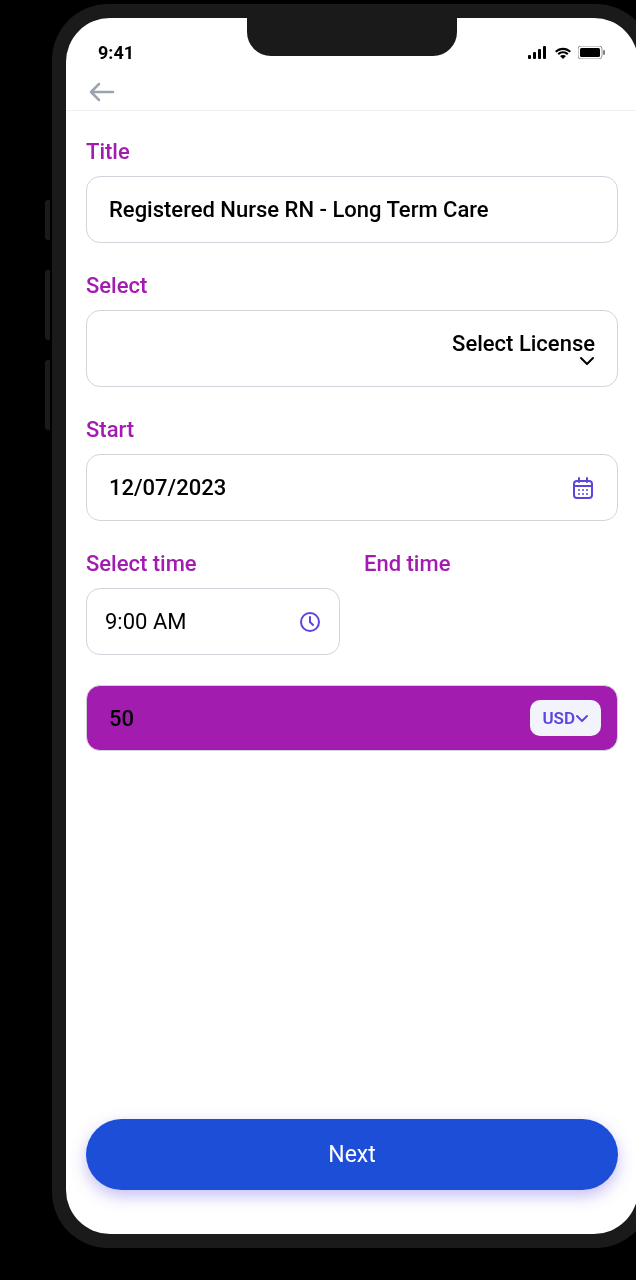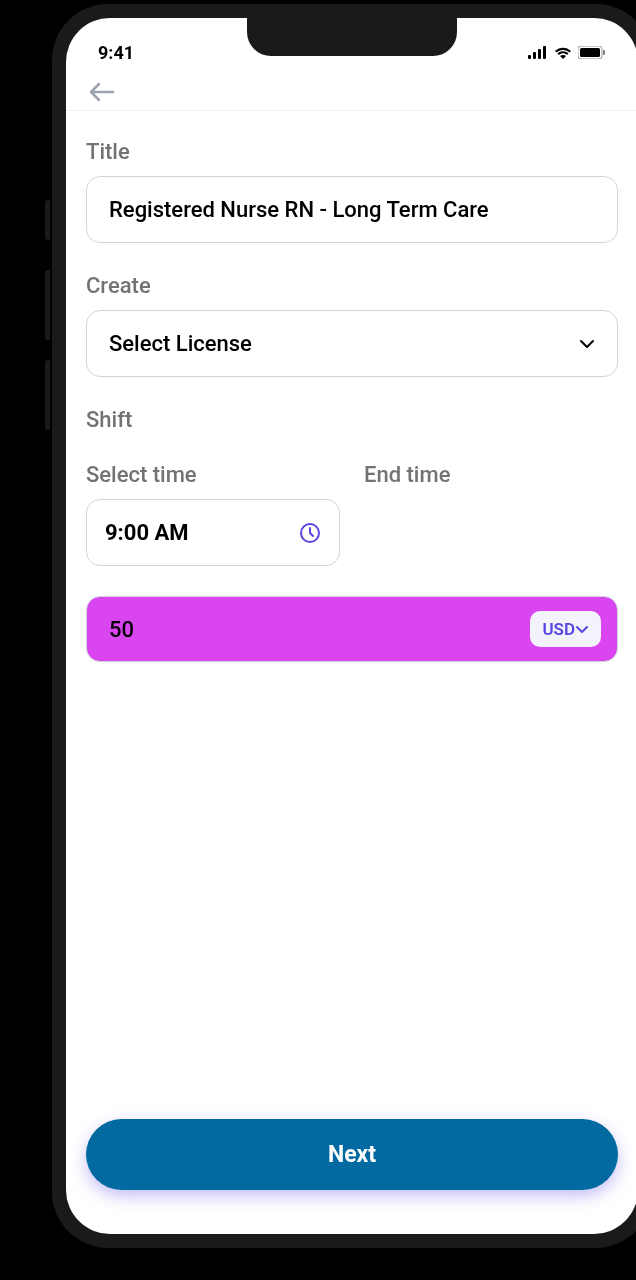--- a/index.html
+++ b/index.html
@@ -160,38 +160,39 @@
 
     .field-group {
       display: flex;
       flex-direction: column;
       gap: 12px;
     }
 
     .field-label {
       font-size: 22px;
       font-weight: 500;
-      color: #737373;
+      color: #a21caf;
     }
 
     .input-box {
       border: 1px solid #d1d5db;
       border-radius: 14px;
       padding: 20px 22px;
       font-size: 22px;
       color: #000;
       background: #fff;
       display: flex;
-      align-items: center;
+      align-items: flex-end;
       justify-content: space-between;
       cursor: pointer;
     }
 
     .input-box.select {
       font-weight: 500;
+      flex-direction: column;
     }
 
     .input-value {
       color: #000;
       font-weight: 500;
     }
 
     .input-placeholder {
       color: #000;
       font-weight: 500;
@@ -210,29 +211,29 @@
       border: 1px solid #d1d5db;
       border-radius: 14px;
       padding: 20px 18px;
       font-size: 22px;
       color: #000;
       background: #fff;
       display: flex;
       align-items: center;
       justify-content: space-between;
       cursor: pointer;
-      font-weight: 700;
+      font-weight: 400;
       gap: 12px;
     }
 
     .pay-input-wrap {
       border: 1px solid #d1d5db;
       border-radius: 14px;
       padding: 14px 16px 14px 22px;
-      background: #d946ef;
+      background: #a21caf;
       display: flex;
       align-items: center;
       justify-content: space-between;
     }
 
     .pay-value {
       font-size: 22px;
       font-weight: 500;
       color: #000;
     }
@@ -251,27 +252,27 @@
       font-weight: 600;
       color: #5a45e0;
     }
 
     .footer {
       padding: 12px 20px 44px 20px;
     }
 
     .next-button {
       width: 100%;
-      background: #0369a1;
+      background: #1d4ed8;
       color: #fff;
       border: none;
       border-radius: 36px;
       padding: 22px;
       font-size: 23px;
-      font-weight: 700;
+      font-weight: 400;
       cursor: pointer;
       box-shadow: 0 6px 16px rgba(90, 69, 224, 0.35);
     }
 
     svg {
       display: block;
     }
   </style>
 </head>
 <body>
@@ -325,33 +326,50 @@
       <div class="form-content">
 
         <div class="field-group">
           <div class="field-label">Title</div>
           <div class="input-box">
             <span class="input-value">Registered Nurse RN - Long Term Care</span>
           </div>
         </div>
 
         <div class="field-group">
-          <div class="field-label">Create</div>
+          <div class="field-label">Select</div>
           <div class="input-box select">
             <span class="input-placeholder">Select License</span>
             <span>
               <svg width="16" height="10" viewBox="0 0 16 10">
                 <path d="M2 2 L8 8 L14 2" stroke="#000" stroke-width="2" fill="none" stroke-linecap="round" stroke-linejoin="round"></path>
               </svg>
             </span>
           </div>
         </div>
 
         <div class="field-group">
-          <div class="field-label">Shift</div>
+          <div class="field-label">Start</div>
+          <div class="input-box">
+            <span class="input-value">12/07/2023</span>
+            <span>
+              <svg width="24" height="24" viewBox="0 0 24 24">
+                <rect x="3" y="5" width="18" height="17" rx="3" fill="none" stroke="#5a45e0" stroke-width="2"></rect>
+                <line x1="3" y1="10" x2="21" y2="10" stroke="#5a45e0" stroke-width="2"></line>
+                <line x1="8" y1="2" x2="8" y2="6" stroke="#5a45e0" stroke-width="2" stroke-linecap="round"></line>
+                <line x1="16" y1="2" x2="16" y2="6" stroke="#5a45e0" stroke-width="2" stroke-linecap="round"></line>
+                <circle cx="8" cy="14" r="1" fill="#5a45e0"></circle>
+                <circle cx="12" cy="14" r="1" fill="#5a45e0"></circle>
+                <circle cx="16" cy="14" r="1" fill="#5a45e0"></circle>
+                <circle cx="8" cy="18" r="1" fill="#5a45e0"></circle>
+                <circle cx="12" cy="18" r="1" fill="#5a45e0"></circle>
+                <circle cx="16" cy="18" r="1" fill="#5a45e0"></circle>
+              </svg>
+            </span>
+          </div>
         </div>
 
         <div class="time-row">
           <div class="field-group">
             <div class="field-label">Select time</div>
             <div class="time-input">
               <span>9:00 AM</span>
               <span>
                 <svg width="22" height="22" viewBox="0 0 22 22">
                   <circle cx="11" cy="11" r="9" fill="none" stroke="#5a45e0" stroke-width="2"></circle>

